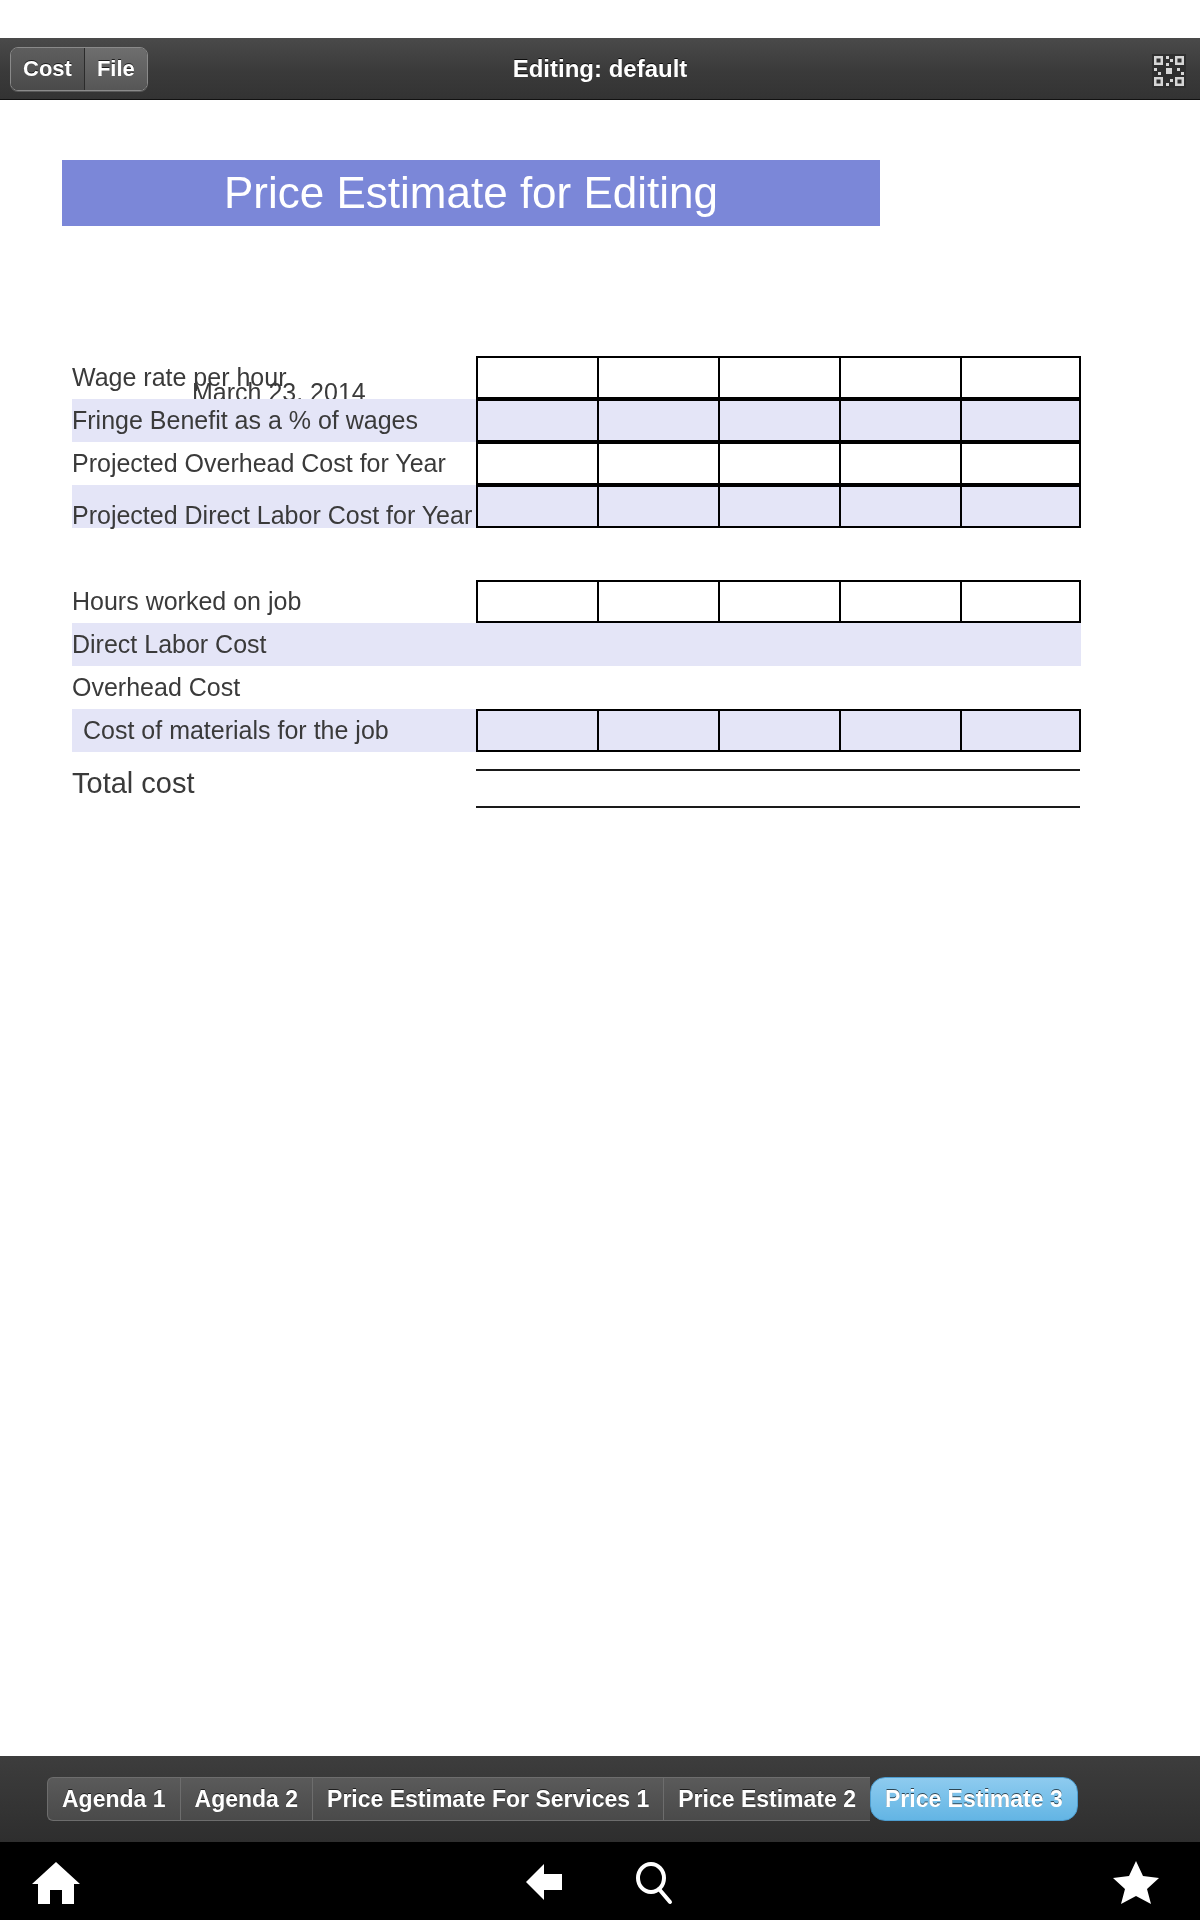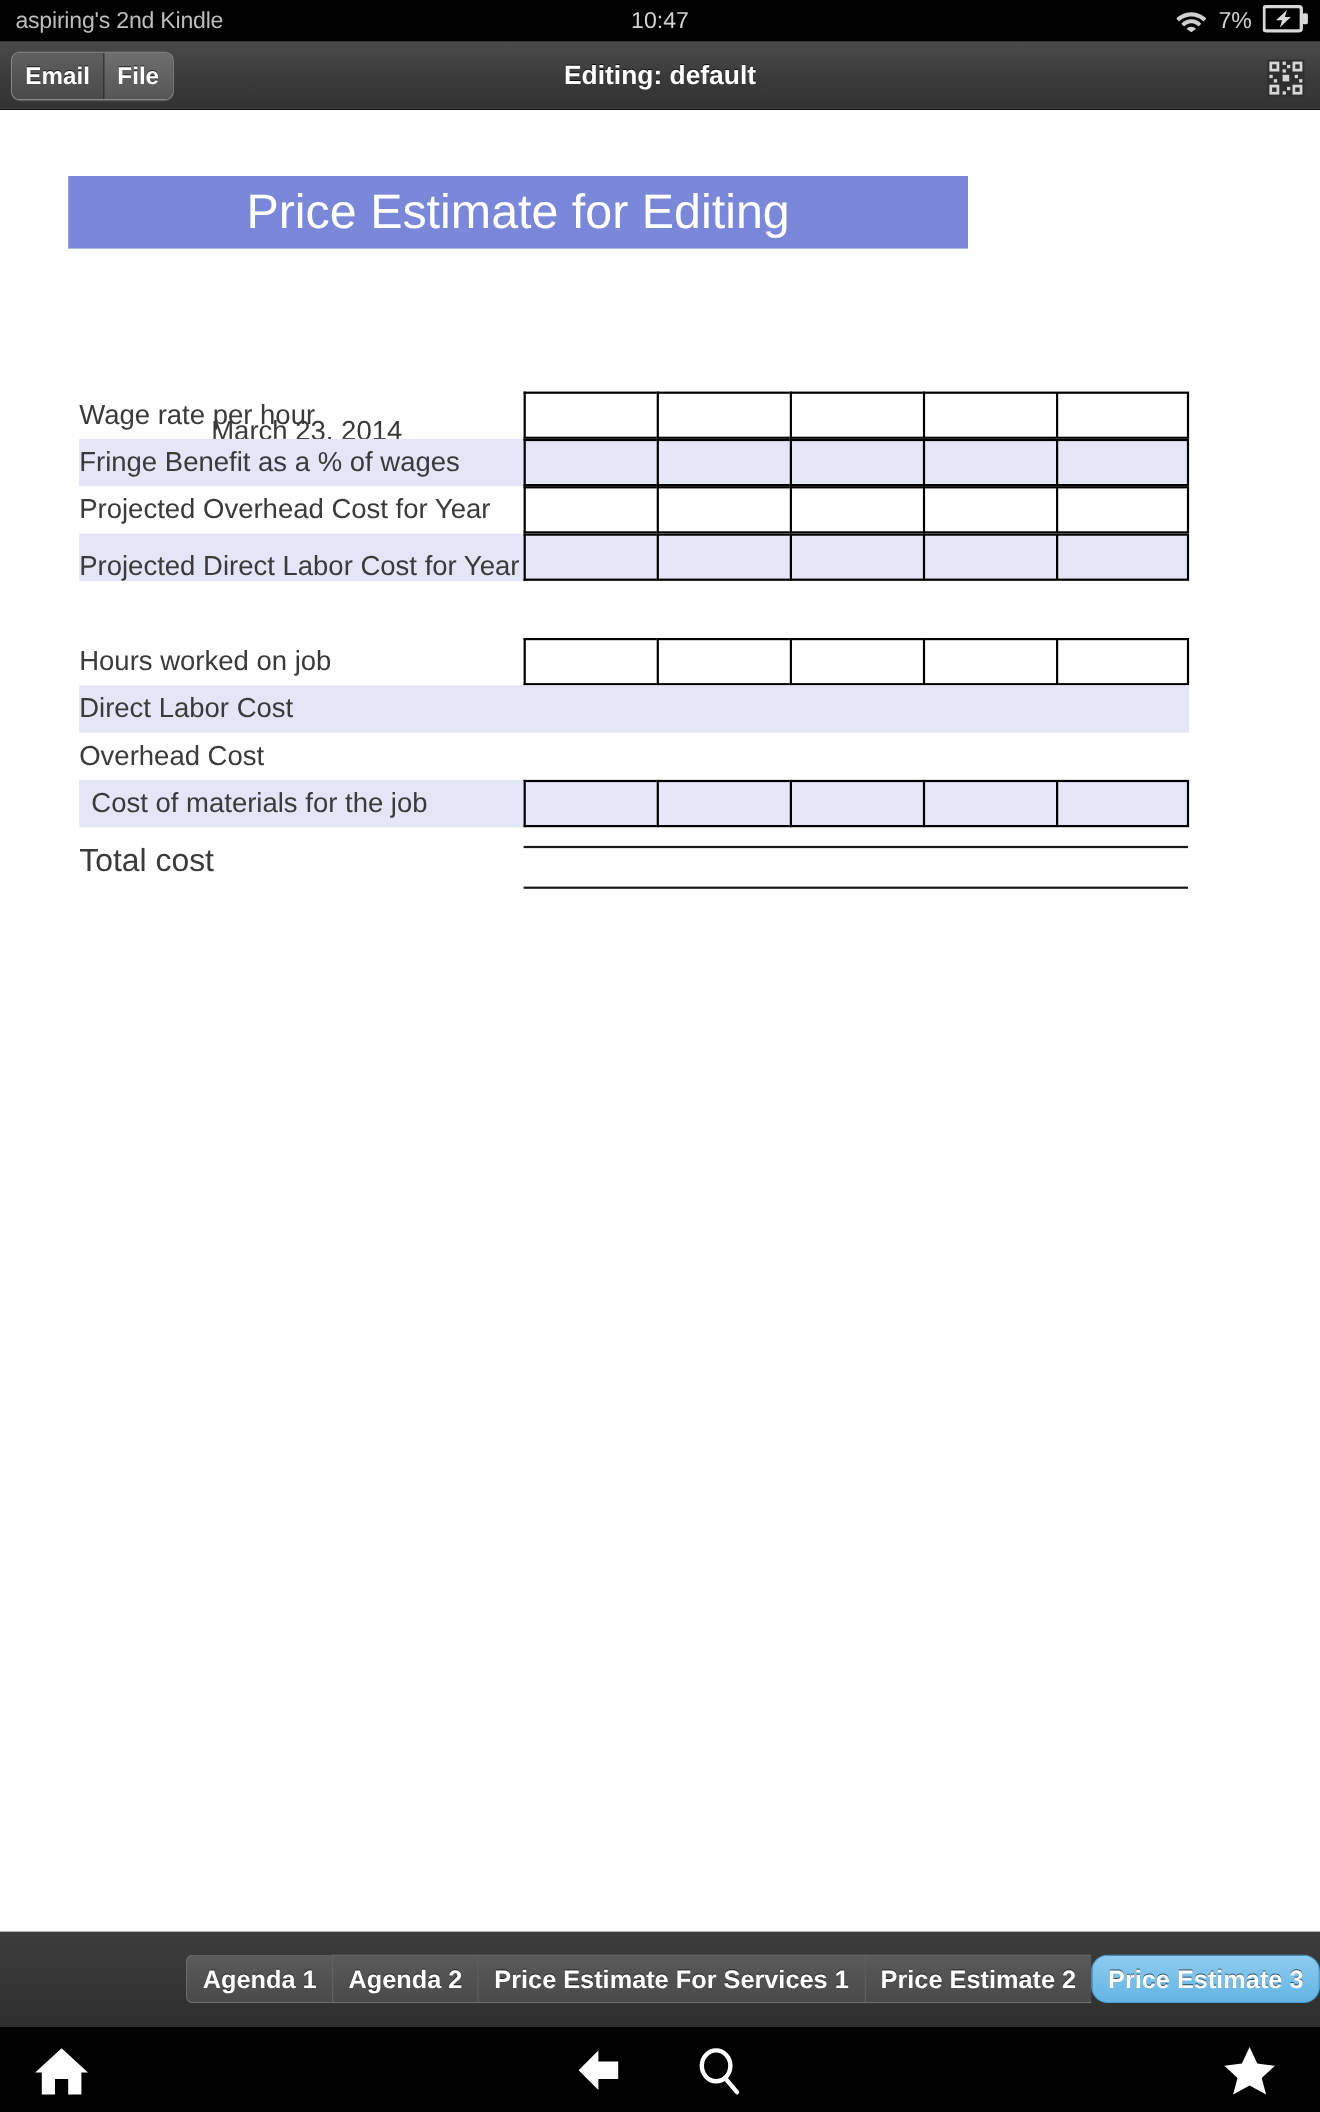--- a/index.html
+++ b/index.html
@@ -106,21 +106,21 @@
   }
   .nameofjob {
     position: absolute; left: 194px; top: 313px; font-size: 29px; color: #3a3a3a;
   }
   .rule { position: absolute; background: #1a1a1a; height: 2px; }
 
   
   .tabbar {
     position: absolute; left: 0; top: 1756px; width: 1200px; height: 86px;
     background: linear-gradient(#3d3d3d, #2e2e2e);
-    display: flex; align-items: center; padding-left: 47px; justify-content: flex-end;
+    display: flex; align-items: center; padding-left: 47px;
   }
   .sheet-tab {
     height: 44px; display: flex; align-items: center; justify-content: center;
     padding: 0 14px; font-size: 23px; font-weight: bold; color: #ffffff;
     background: linear-gradient(#5a5a5a, #4a4a4a);
     border: 1px solid #6d6d6d; border-right: none;
     text-shadow: 0 -1px 0 rgba(0,0,0,.65);
     white-space: nowrap;
   }
   .sheet-tab:first-child { border-top-left-radius: 6px; border-bottom-left-radius: 6px; }
@@ -142,45 +142,24 @@
   .nav-home { left: 30px; }
   .nav-back { left: 518px; }
   .nav-search { left: 628px; }
   .nav-star { left: 1110px; }
 </style>
 </head>
 <body>
 
 <div class="screen">
 
-  <div class="statusbar">
-    <div class="sb-device">aspiring's 2nd Kindle</div>
-    <div class="sb-clock">10:47</div>
-    <div class="sb-right">
-      <span class="wifi-icon">
-        <svg width="30" height="22" viewBox="0 0 30 22">
-          <path d="M15 3.2C21 3.2 26 6 28.6 8.9l-2.4 2.7C23.9 9.2 19.8 7 15 7S6.1 9.2 3.8 11.6L1.4 8.9C4 6 9 3.2 15 3.2z" fill="#cfcfcf"></path>
-          <path d="M15 9.6c3.8 0 7.1 1.7 9 3.9l-2.4 2.7c-1.5-1.7-3.9-3-6.6-3s-5.1 1.3-6.6 3L6 13.5c1.9-2.2 5.2-3.9 9-3.9z" fill="#cfcfcf"></path>
-          <path d="M15 16.4c1.8 0 3.3.8 4.2 1.9L15 21.4l-4.2-3.1c.9-1.1 2.4-1.9 4.2-1.9z" fill="#cfcfcf"></path>
-        </svg>
-      </span>
-      <span class="sb-battpct">7%</span>
-      <span class="batt-icon">
-        <svg width="42" height="26" viewBox="0 0 42 26">
-          <rect x="1" y="2" width="34" height="22" rx="2" fill="none" stroke="#d8d8d8" stroke-width="3"></rect>
-          <rect x="36" y="8" width="5" height="10" rx="1.5" fill="#d8d8d8"></rect>
-          <path d="M22 5 L12 14.5 H17.5 L15.5 21 L25.5 11.5 H20 Z" fill="#d8d8d8"></path>
-        </svg>
-      </span>
-    </div>
-  </div>
 
   <div class="toolbar">
     <div class="btn-group">
-      <div class="tbtn">Email</div>
+      <div class="tbtn">Cost</div>
       <div class="tbtn">File</div>
     </div>
     <div class="tb-title">Editing: default</div>
     <div class="tb-qr">
       <svg width="34" height="34" viewBox="0 0 34 34">
         <rect x="0" y="0" width="34" height="34" fill="#2f2f2f"></rect>
         <g fill="#d6d6d6">
           <rect x="2" y="2" width="9" height="9"></rect>
             <rect x="23" y="2" width="9" height="9"></rect>
           <rect x="2" y="23" width="9" height="9"></rect>

